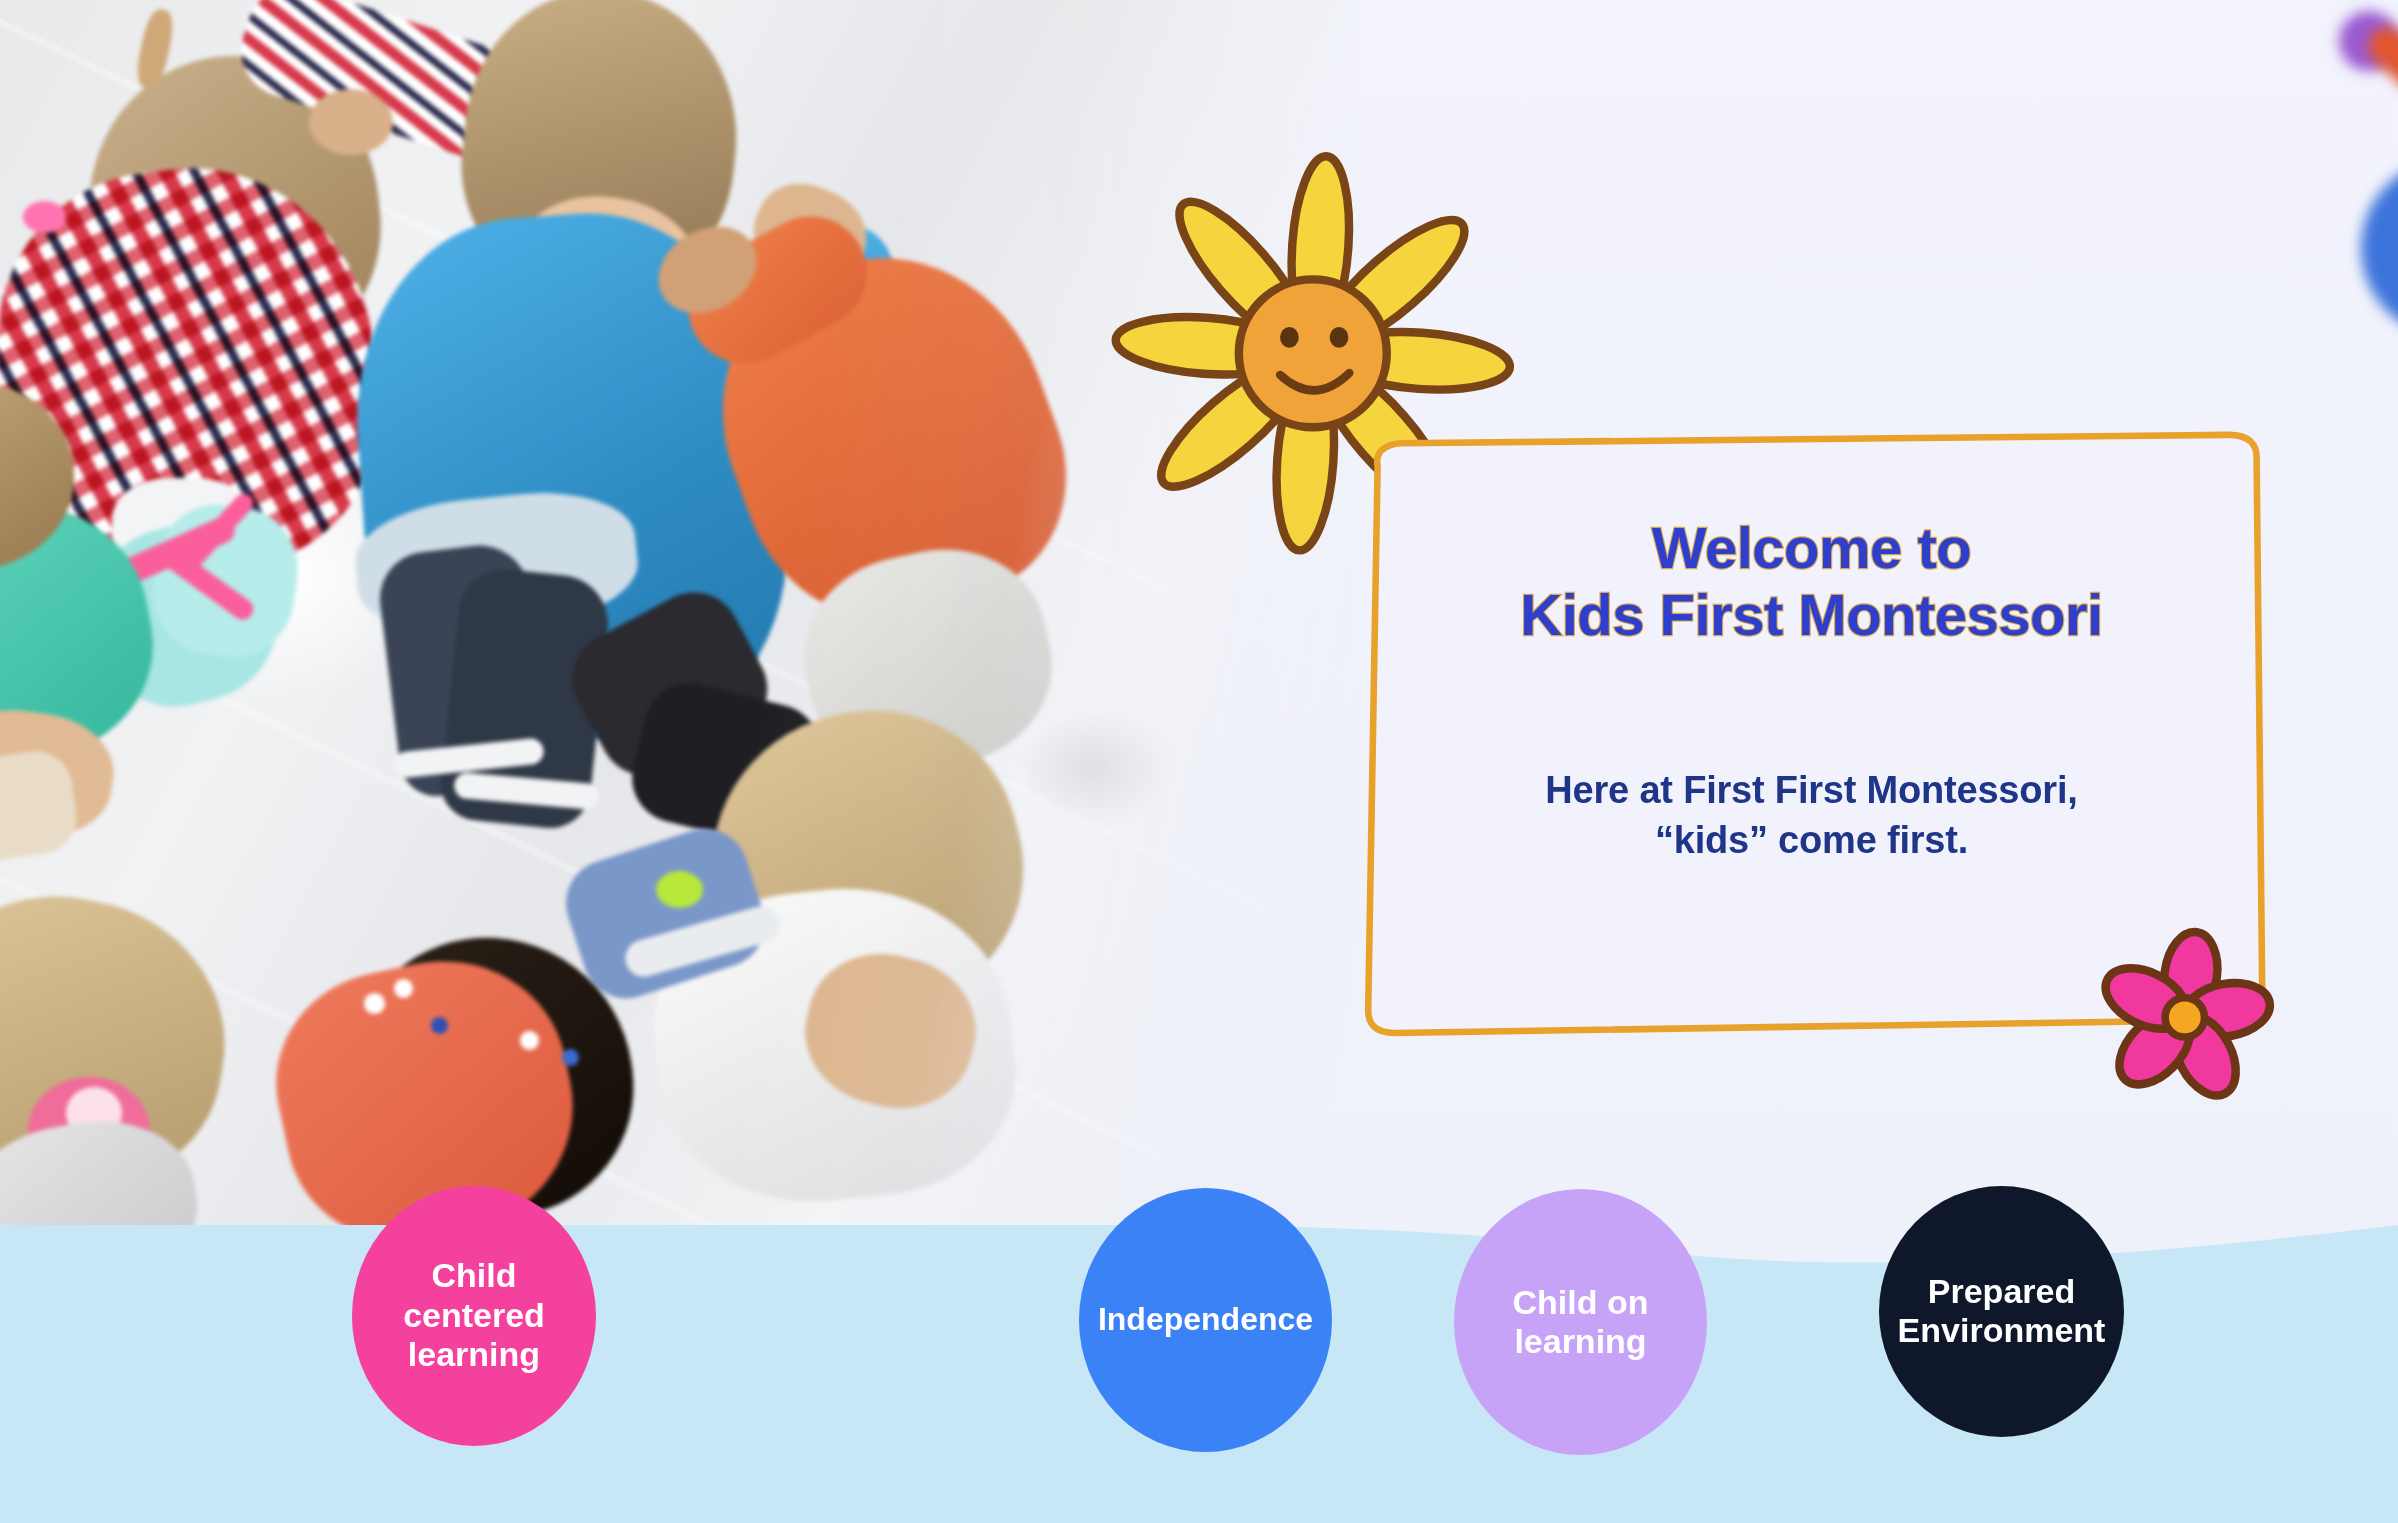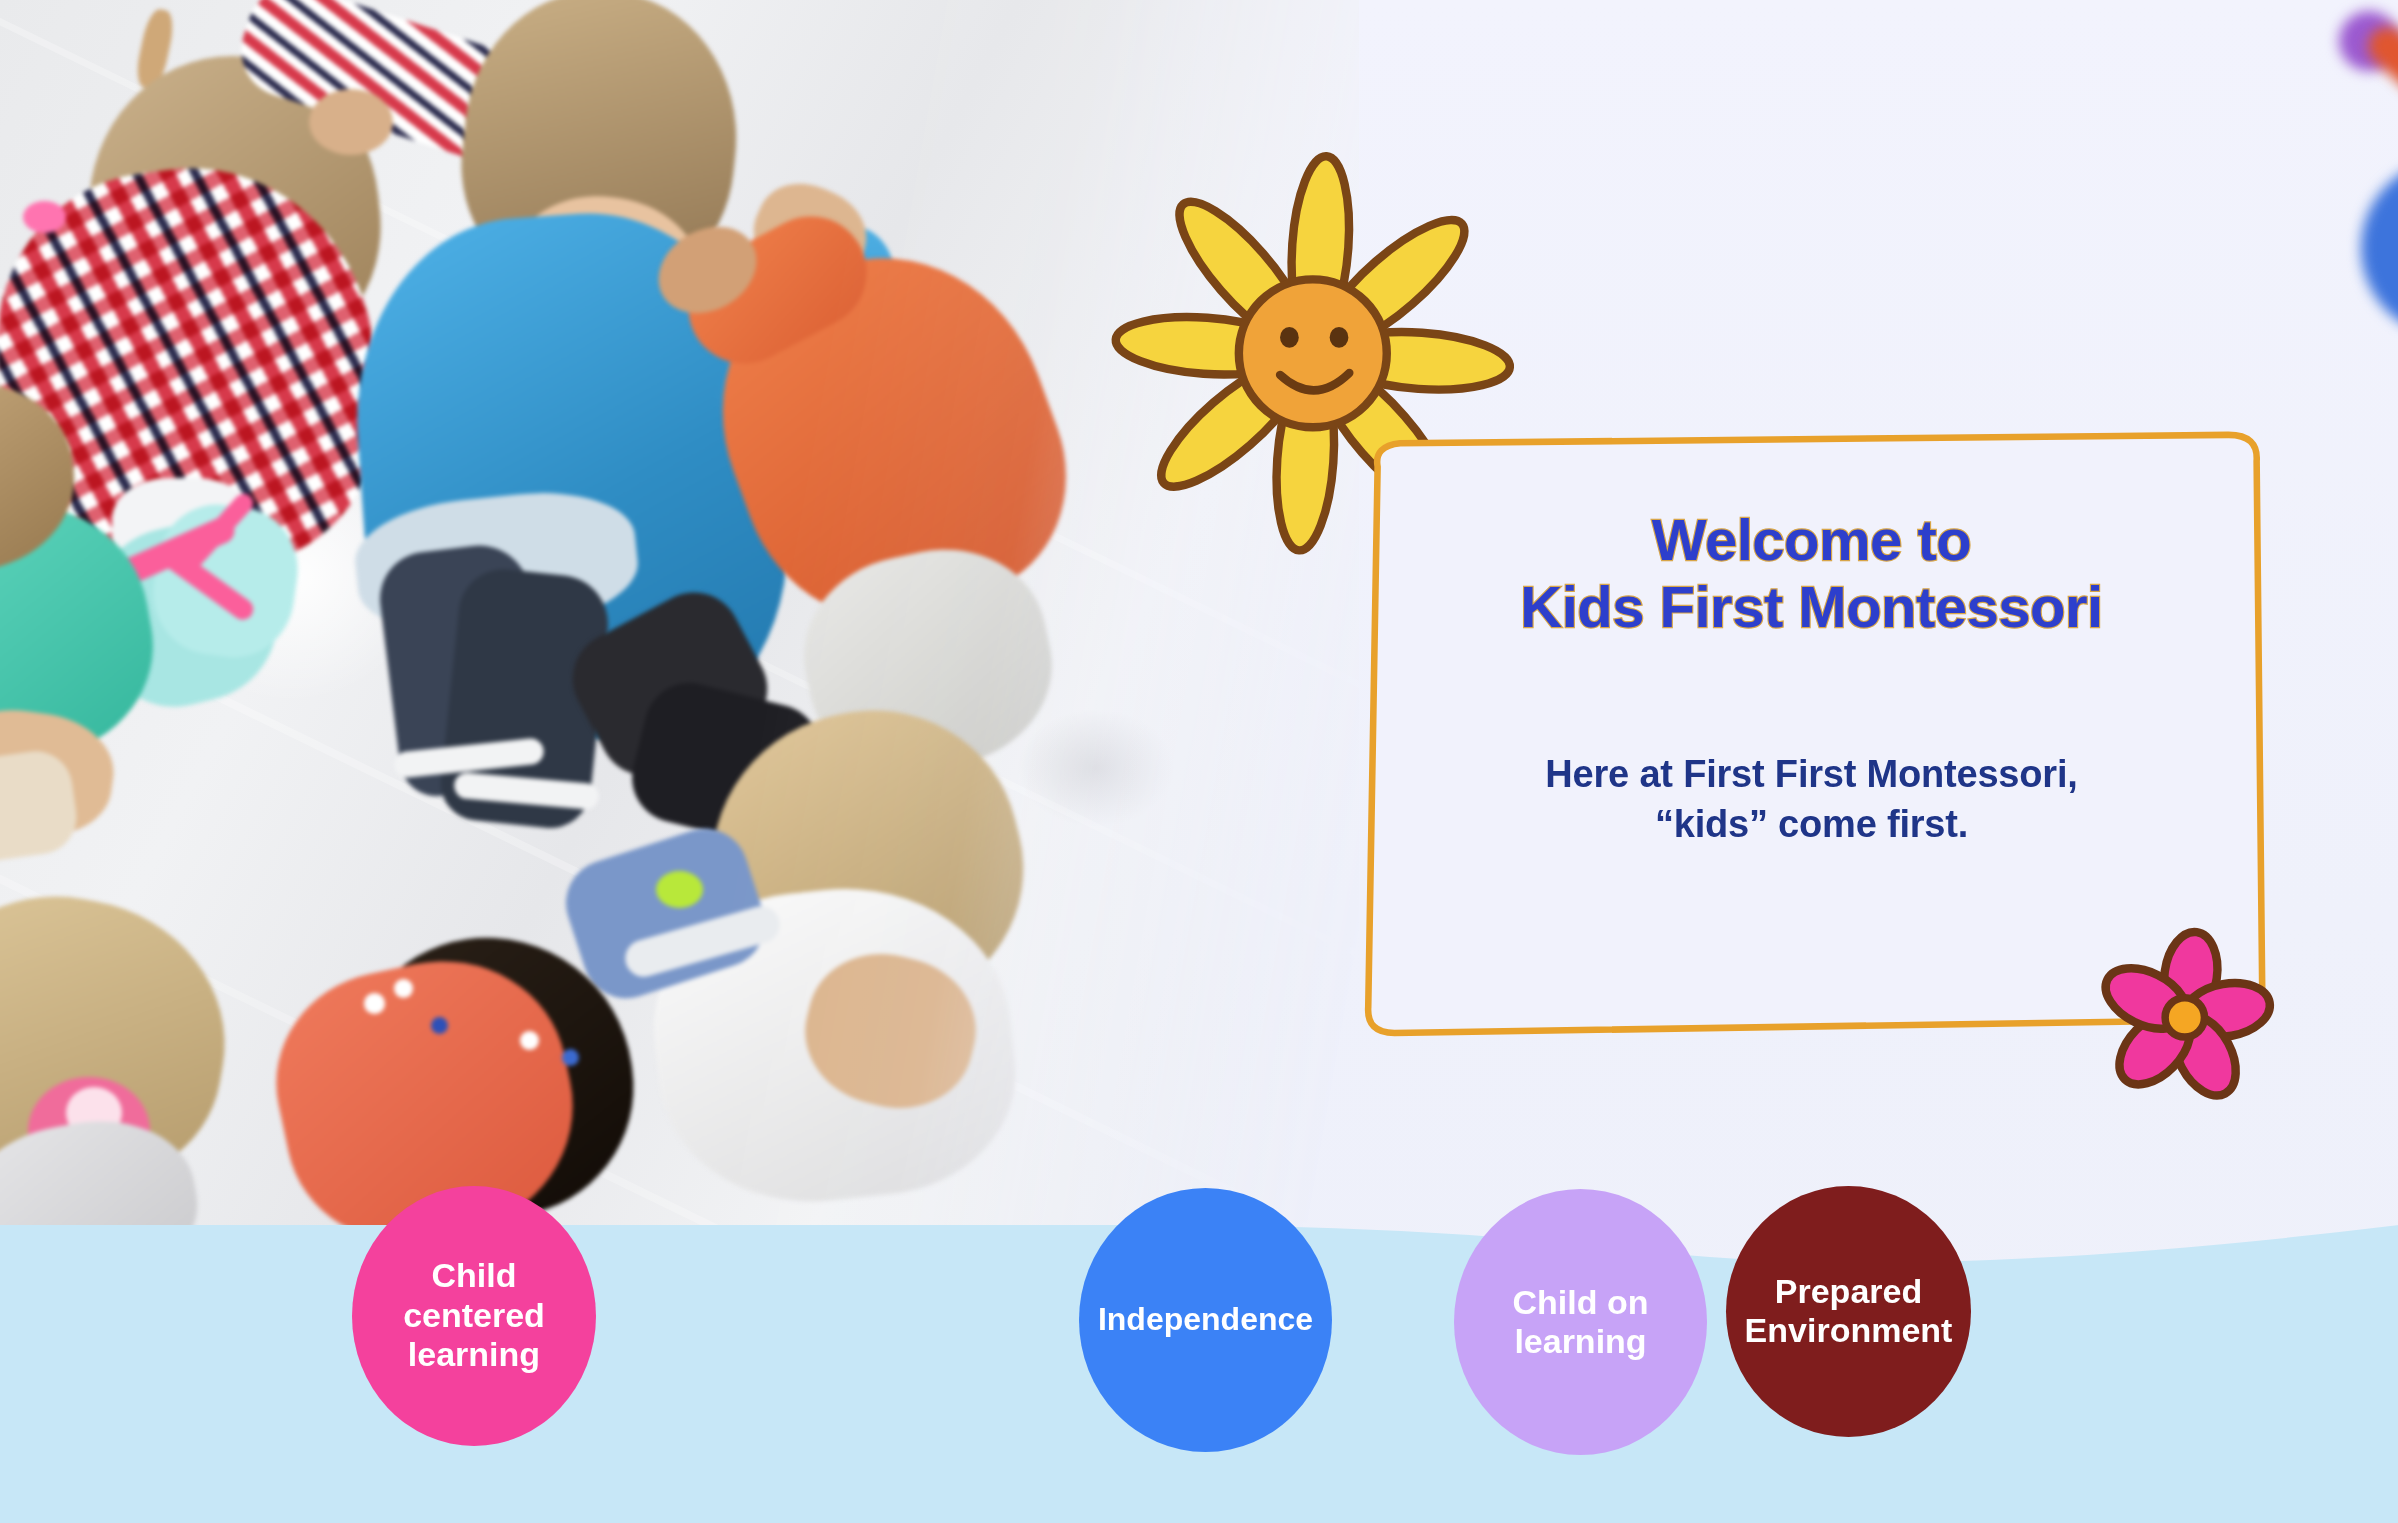--- a/index.html
+++ b/index.html
@@ -51,21 +51,21 @@
     position:absolute;inset:0;
     display:flex;flex-direction:column;align-items:center;justify-content:flex-start;
     padding:73px 49px 0;box-sizing:border-box;
   }
   .panel-title{
     font-size:58px;line-height:1.16;font-weight:bold;text-align:center;
     color:#2D3FCC;letter-spacing:-0.5px;
     -webkit-text-stroke:2.3px #D9A74A;
     paint-order:stroke fill;
     text-shadow:0 0 0.9px #c89a45;
-    margin:0;
+    margin:8px;
   }
   .panel-quote{
     margin:58px 0 0;font-size:38px;line-height:1.32;font-weight:bold;
     text-align:center;color:#1F3588;letter-spacing:-0.2px;
   }
 
   
   .wave{position:absolute;left:0;bottom:0;width:2399px;height:356px;}
 
   
@@ -245,21 +245,21 @@
       </span>
     </div>
 
     <div class="circle" style="left:1454px;top:24px;width:253px;height:266px;background:#C7A3F7;font-size:34px;">
       <span class="c-label">
         <span>Child on</span><br>
         <span>learning</span>
       </span>
     </div>
 
-    <div class="circle" style="left:1726px;top:20.6px;width:245px;height:251px;background:#7f1d1d;font-size:34px;">
+    <div class="circle" style="left:1879px;top:20.6px;width:245px;height:251px;background:#0f172a;font-size:34px;">
       <span class="c-label">
         <span>Prepared</span><br>
         <span>Environment</span>
       </span>
     </div>
 
   </div>
 
 </div>
 

